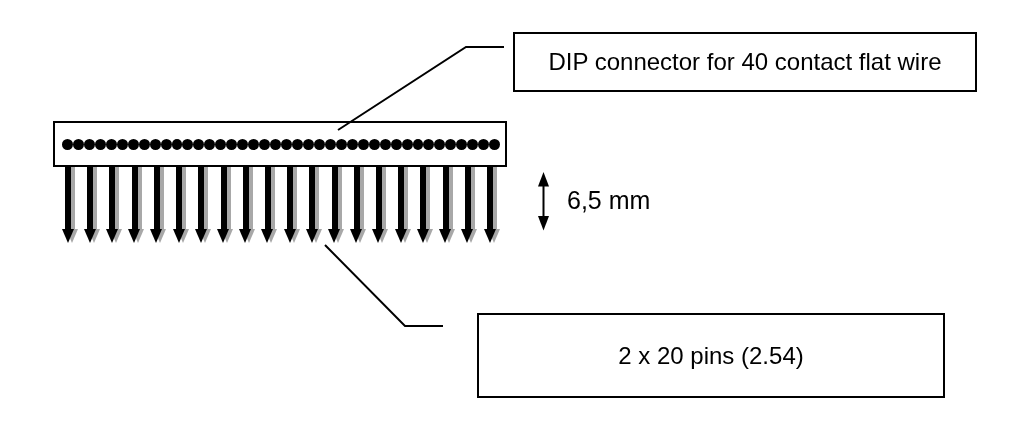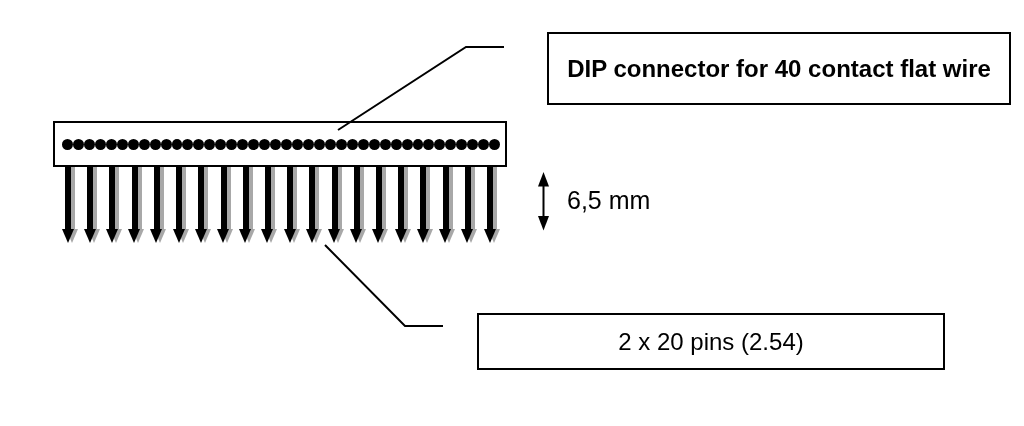--- a/index.html
+++ b/index.html
@@ -36,22 +36,22 @@
   .pin-shadow .shaft { background:var(--shadow-pin); }
   .pin-shadow .tip { border-top-color:var(--shadow-pin); }
   
   .overlay { position:absolute; left:0; top:0; width:1024px; height:426px; z-index:4; pointer-events:none; }
   
   .label-box {
     position:absolute; border:2px solid var(--ink); box-sizing:border-box;
     display:flex; align-items:center; justify-content:center;
     background:var(--bg); font-size:24px; color:var(--ink); z-index:5; text-align:center;
   }
-  .title-box { left:547px; top:32px;  width:464px; height:73px;font-weight:bold; }
-  .pins-box  { left:477px; top:313px; width:468px; height:57px; }
+  .title-box { left:513px; top:32px;  width:464px; height:60px; }
+  .pins-box  { left:477px; top:313px; width:468px; height:85px; }
   .dim-label {
     position:absolute; left:567px; top:186px; font-size:25px; line-height:28px;
     color:var(--ink); z-index:5; white-space:nowrap;text-align:right;
   }
 </style>
 </head>
 <body>
 
 <div class="canvas">
 

